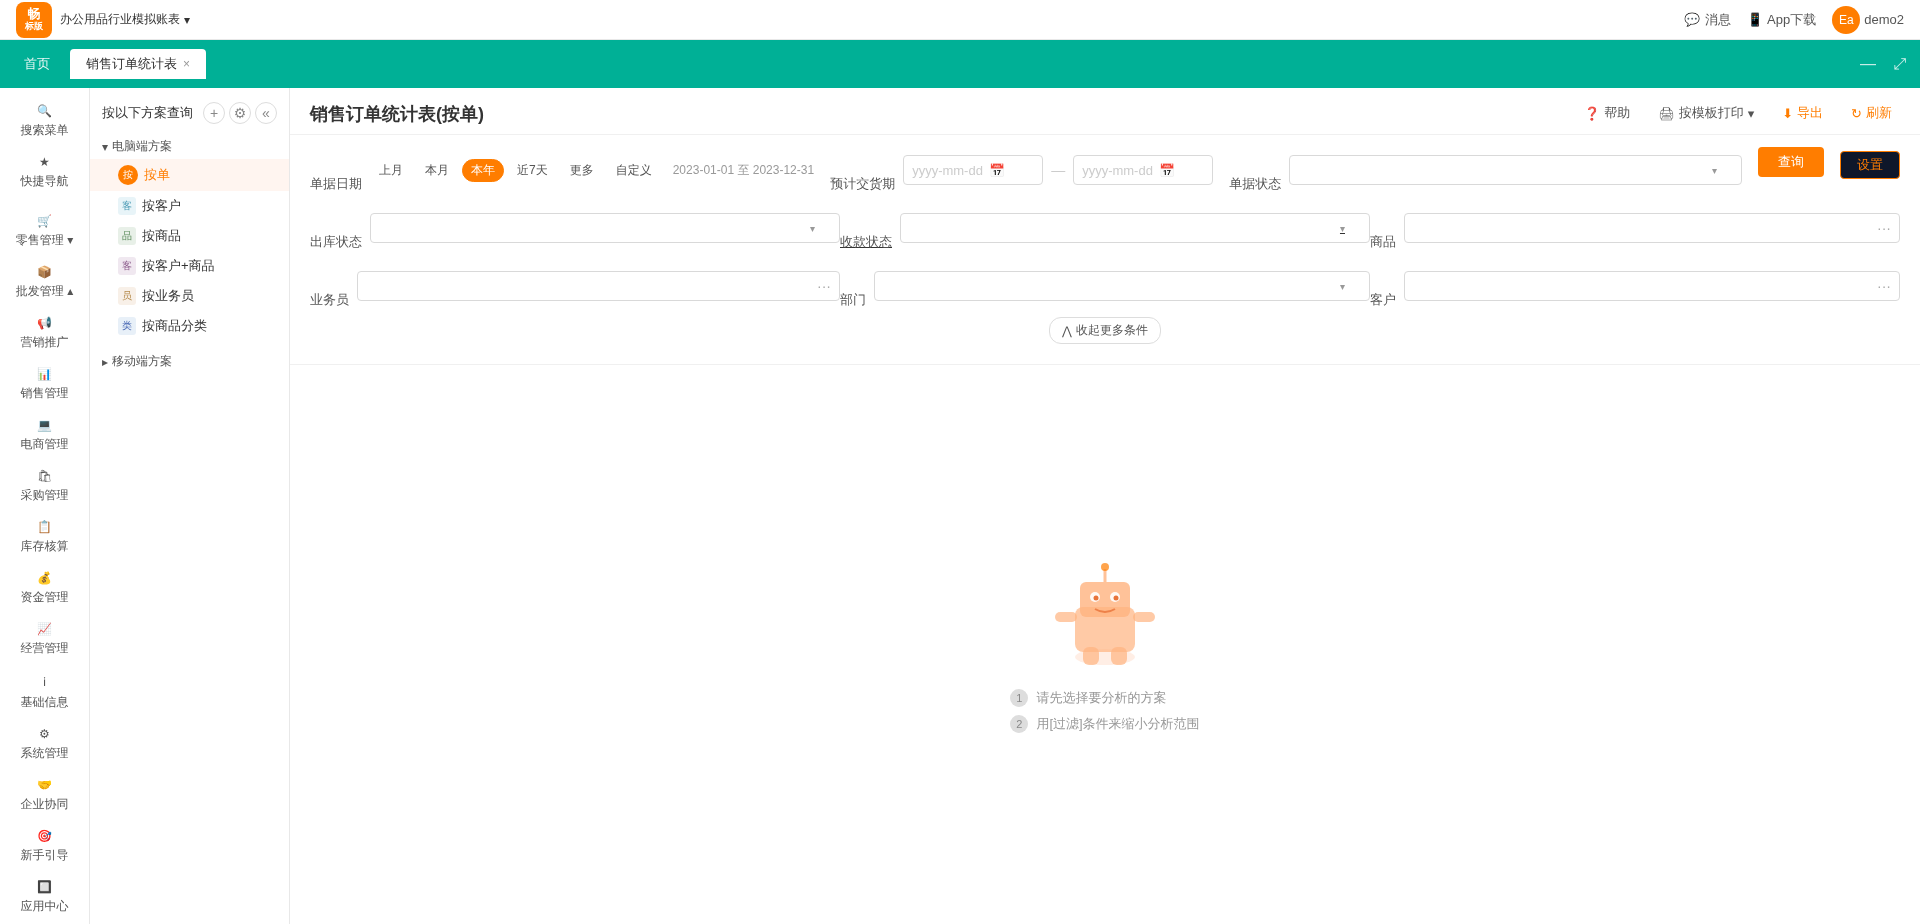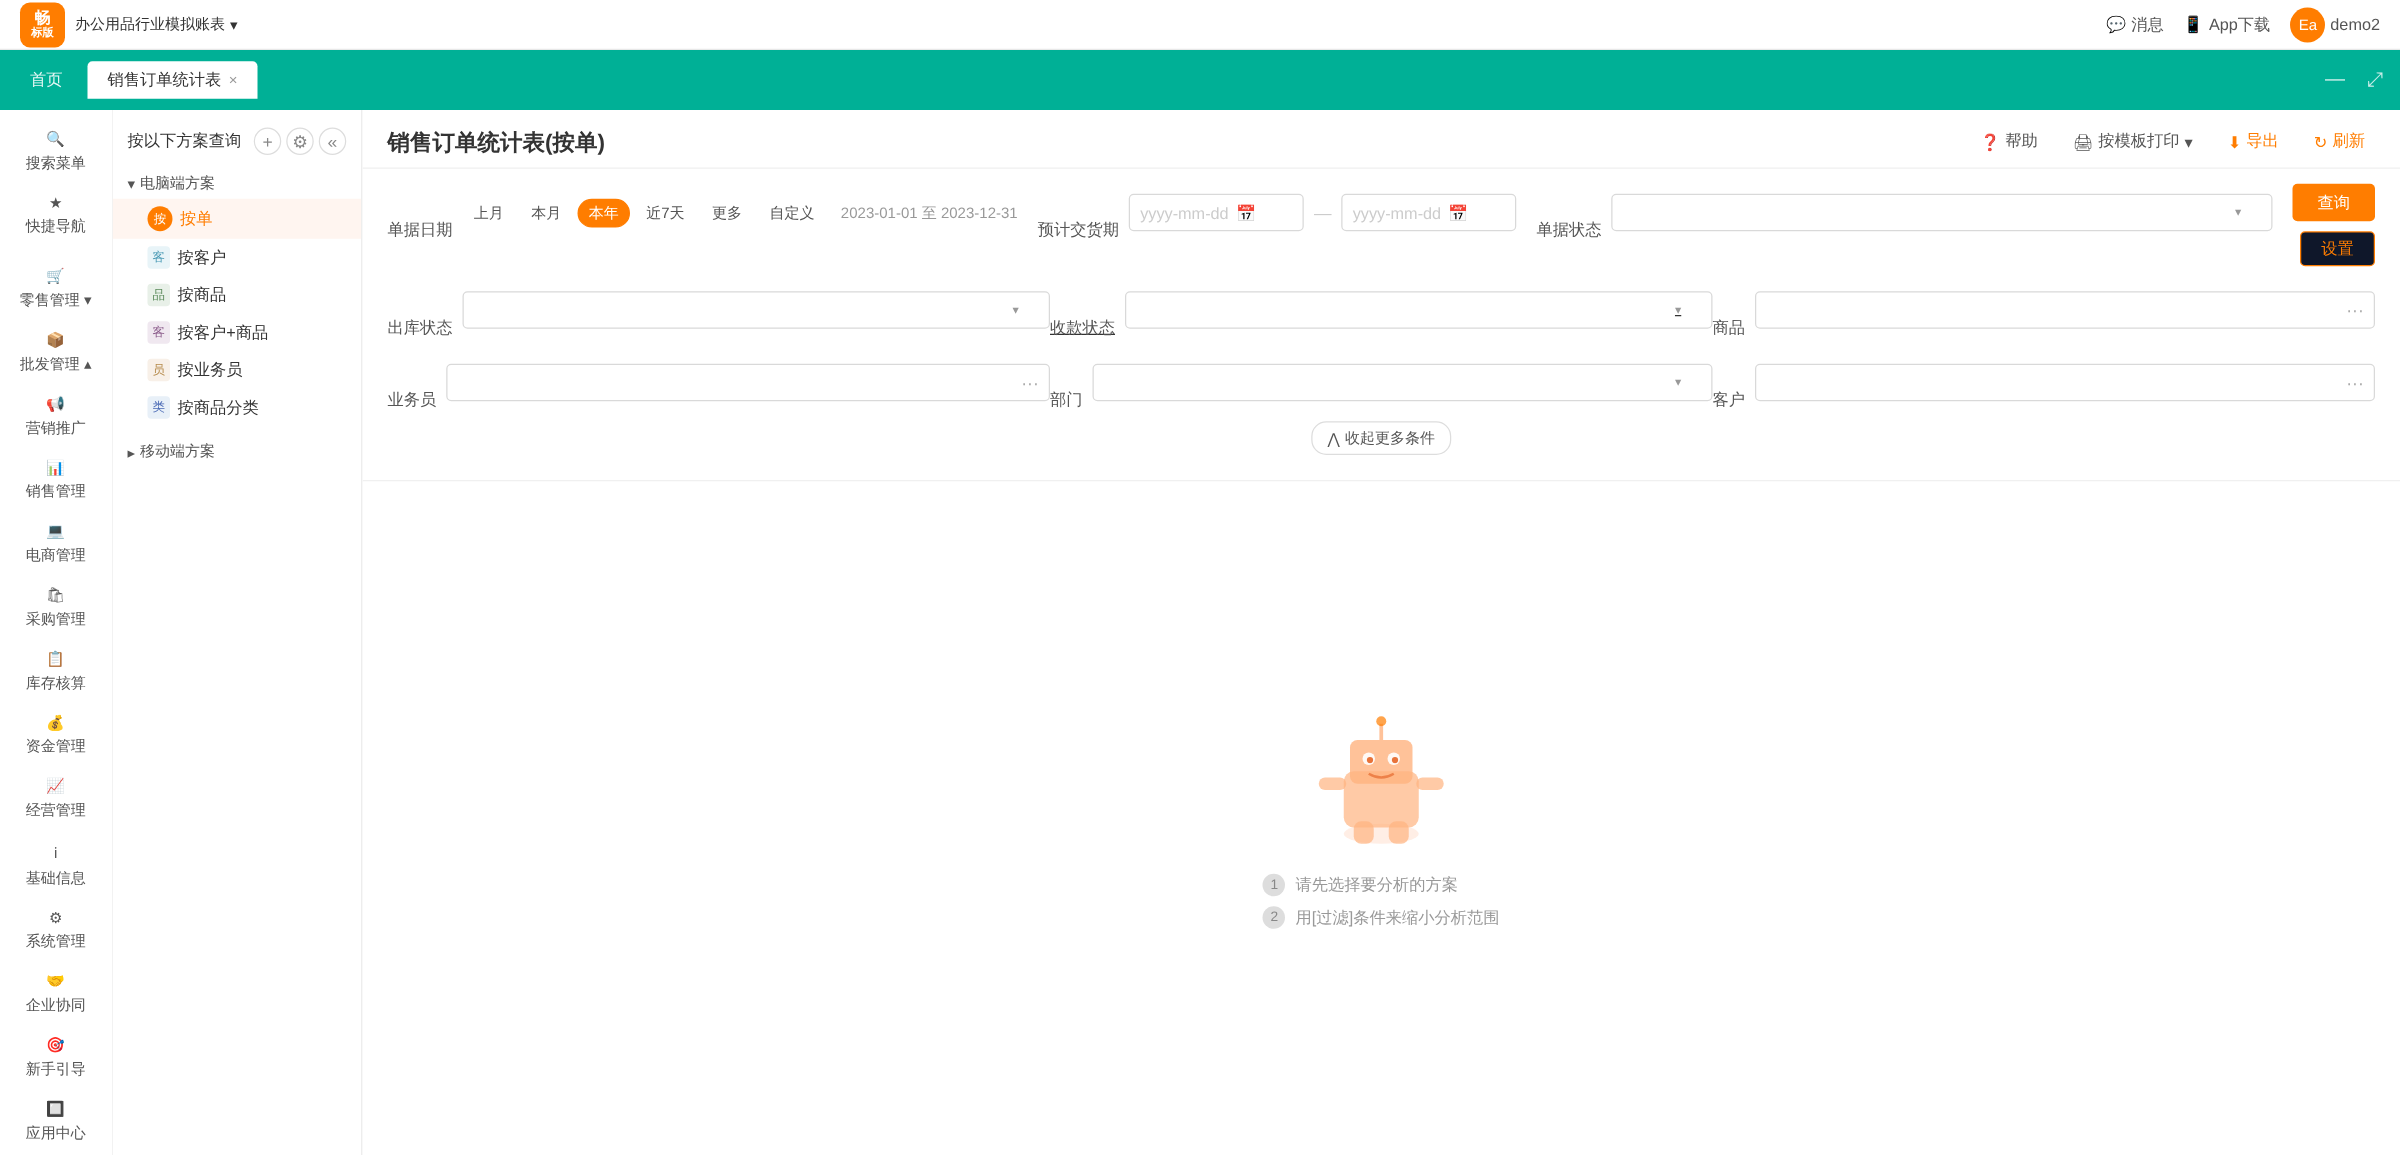--- a/index.html
+++ b/index.html
@@ -67,21 +67,21 @@
     .filter-select-wide { min-width: 300px; }
     .filter-input-date { border: 1px solid #d9d9d9; border-radius: 4px; padding: 4px 8px; font-size: 13px; color: #ccc; background: #fff; height: 30px; min-width: 140px; display: flex; align-items: center; }
     .date-separator { color: #ccc; font-size: 14px; }
     .filter-down { color: #999; font-size: 10px; }
     .collapse-bar { display: flex; justify-content: center; padding: 8px; }
     .collapse-btn { display: flex; align-items: center; gap: 4px; font-size: 12px; color: #555; cursor: pointer; padding: 4px 12px; border: 1px solid #ddd; border-radius: 12px; background: #fff; }
 
     
     .query-btn { background: #ff7d00; color: #fff; border: none; border-radius: 4px; padding: 6px 20px; font-size: 13px; cursor: pointer; height: 30px; }
     .set-btn { border: 1px solid #ff7d00; color: #ff7d00; background: #0f172a; border-radius: 4px; padding: 4px 16px; font-size: 13px; cursor: pointer; height: 28px; margin-top: 4px; }
-    .query-actions { display: flex; flex-direction: column; align-items: flex-end; gap: 4px; margin-left: auto; }
+    .query-actions { display: flex; flex-direction: row; align-items: flex-start; gap: 16px; margin-left: auto; }
 
     
     .empty-state { flex: 1; display: flex; flex-direction: column; align-items: center; justify-content: center; gap: 12px; }
     .empty-tips { display: flex; flex-direction: column; gap: 8px; }
     .empty-tip { display: flex; align-items: center; gap: 8px; font-size: 13px; color: #999; }
     .tip-num { width: 18px; height: 18px; border-radius: 50%; background: #ddd; display: flex; align-items: center; justify-content: center; font-size: 11px; color: #888; flex-shrink: 0; }
 
     
     ::-webkit-scrollbar { width: 4px; }
     ::-webkit-scrollbar-thumb { background: #ccc; border-radius: 2px; }

